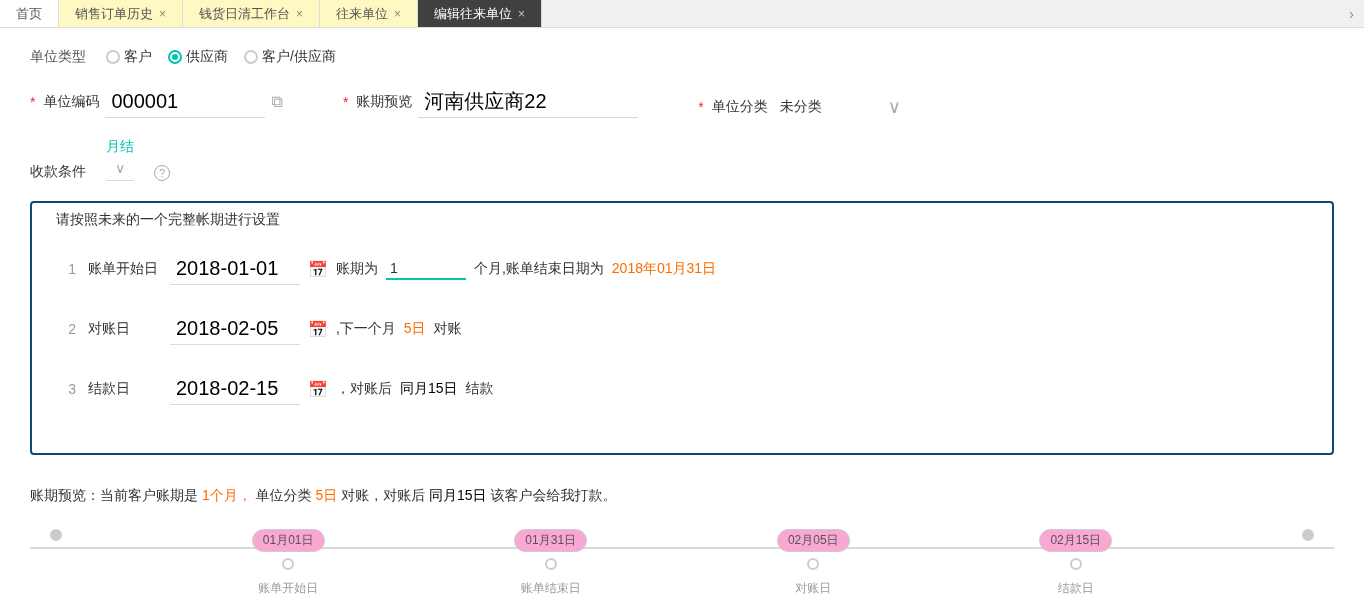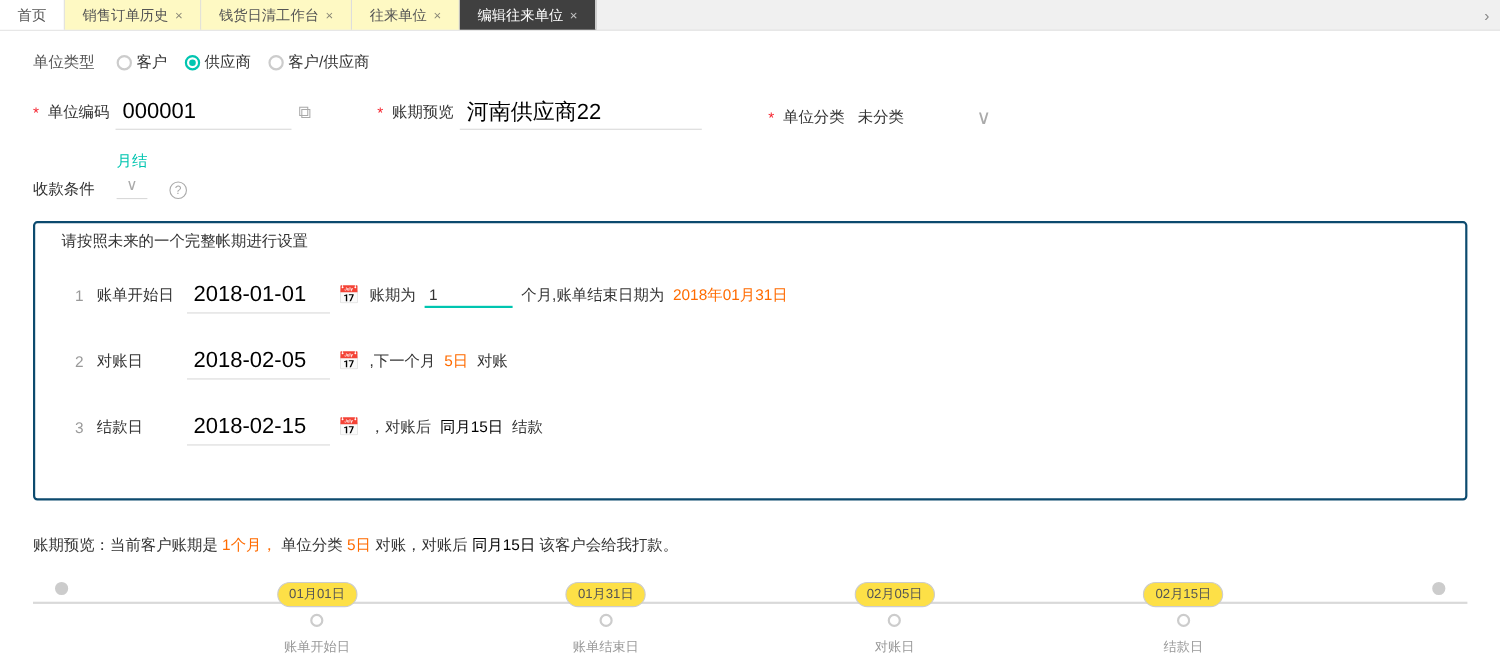--- a/index.html
+++ b/index.html
@@ -221,21 +221,21 @@
     .timeline-dot {
       width: 12px;
       height: 12px;
       border-radius: 50%;
       background: #fff;
       border: 2px solid #ccc;
     }
     .timeline-dot.start { background: #ccc; }
     .timeline-dot.end { background: #ccc; }
     .timeline-badge {
-      background: #fde047;
+      background: #f9a8d4;
       border: 1px solid #ccc;
       border-radius: 12px;
       padding: 2px 10px;
       font-size: 12px;
       color: #555;
       white-space: nowrap;
     }
     .timeline-sublabel {
       font-size: 12px;
       color: #999;

